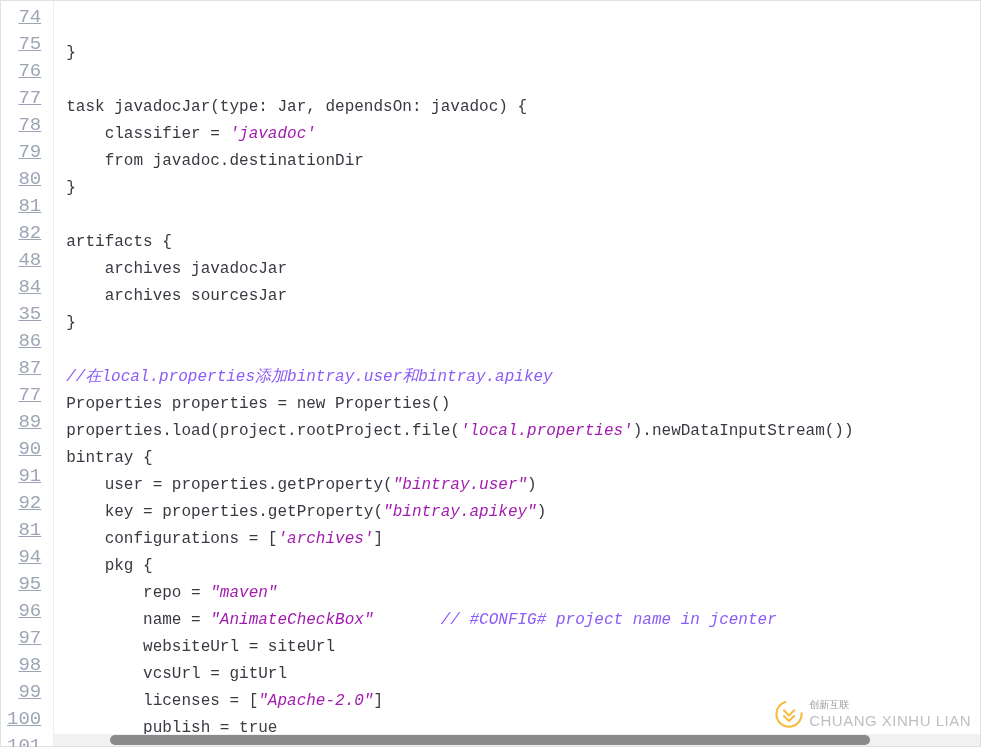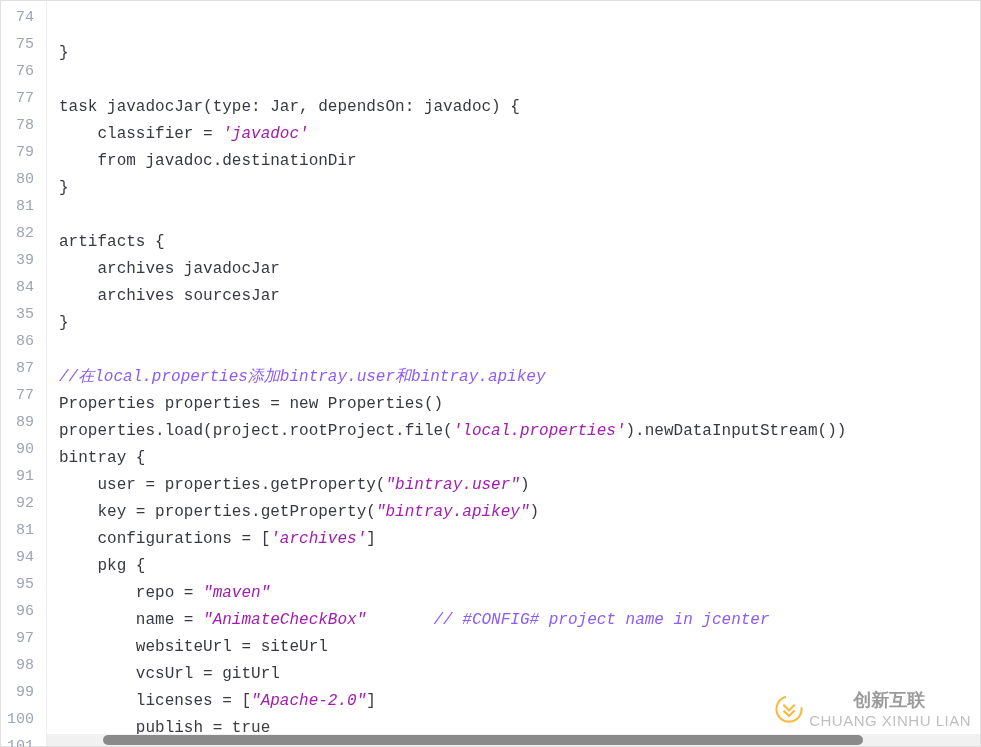--- a/index.html
+++ b/index.html
@@ -23,21 +23,22 @@
       color: #9da5b4;
       text-align: right;
       padding: 3px 12px 3px 6px;
       user-select: none;
       border-right: 1px solid #eeeeee;
       flex-shrink: 0;
     }
     .gutter .ln {
       height: 27px;
       line-height: 27px;
-      font-size: 15px;
+      font-size: 19px;
+      text-decoration: underline;
     }
     .code {
       flex: 1;
       padding: 3px 0 3px 12px;
       white-space: pre;
       overflow-x: auto;
       position: relative;
     }
     .code .line {
       height: 27px;
@@ -69,38 +70,38 @@
       right: 10px;
       bottom: 18px;
       display: flex;
       align-items: center;
       gap: 6px;
       opacity: 0.75;
       font-family: "Microsoft YaHei", sans-serif;
       color: #888;
     }
     .watermark svg { width: 28px; height: 28px; }
-    .wm-top { font-size: 18px; font-weight: 700; color: #7a7a7a; margin-left: 44px; }
+    .wm-top { font-size: 10px; font-weight: 400; color: #7a7a7a; }
     .wm-bot { font-size: 15px; color: #aaa; letter-spacing: 0.5px; }
   </style>
 </head>
 <body>
 
 <div class="editor">
   <div class="gutter" id="gutter">
       <div class="ln">74</div>
       <div class="ln">75</div>
       <div class="ln">76</div>
       <div class="ln">77</div>
       <div class="ln">78</div>
       <div class="ln">79</div>
       <div class="ln">80</div>
       <div class="ln">81</div>
       <div class="ln">82</div>
-      <div class="ln">39</div>
+      <div class="ln">48</div>
       <div class="ln">84</div>
       <div class="ln">35</div>
       <div class="ln">86</div>
       <div class="ln">87</div>
       <div class="ln">77</div>
       <div class="ln">89</div>
       <div class="ln">90</div>
       <div class="ln">91</div>
       <div class="ln">92</div>
       <div class="ln">81</div>

